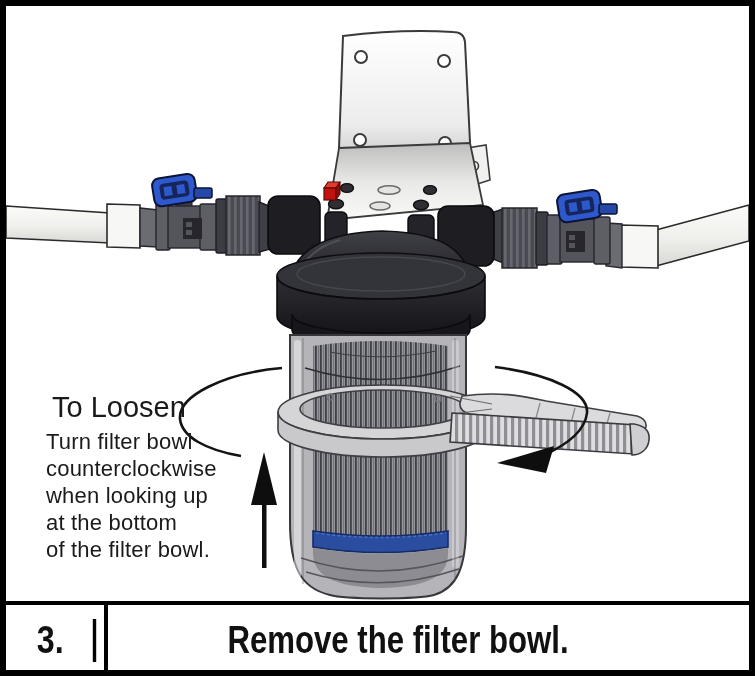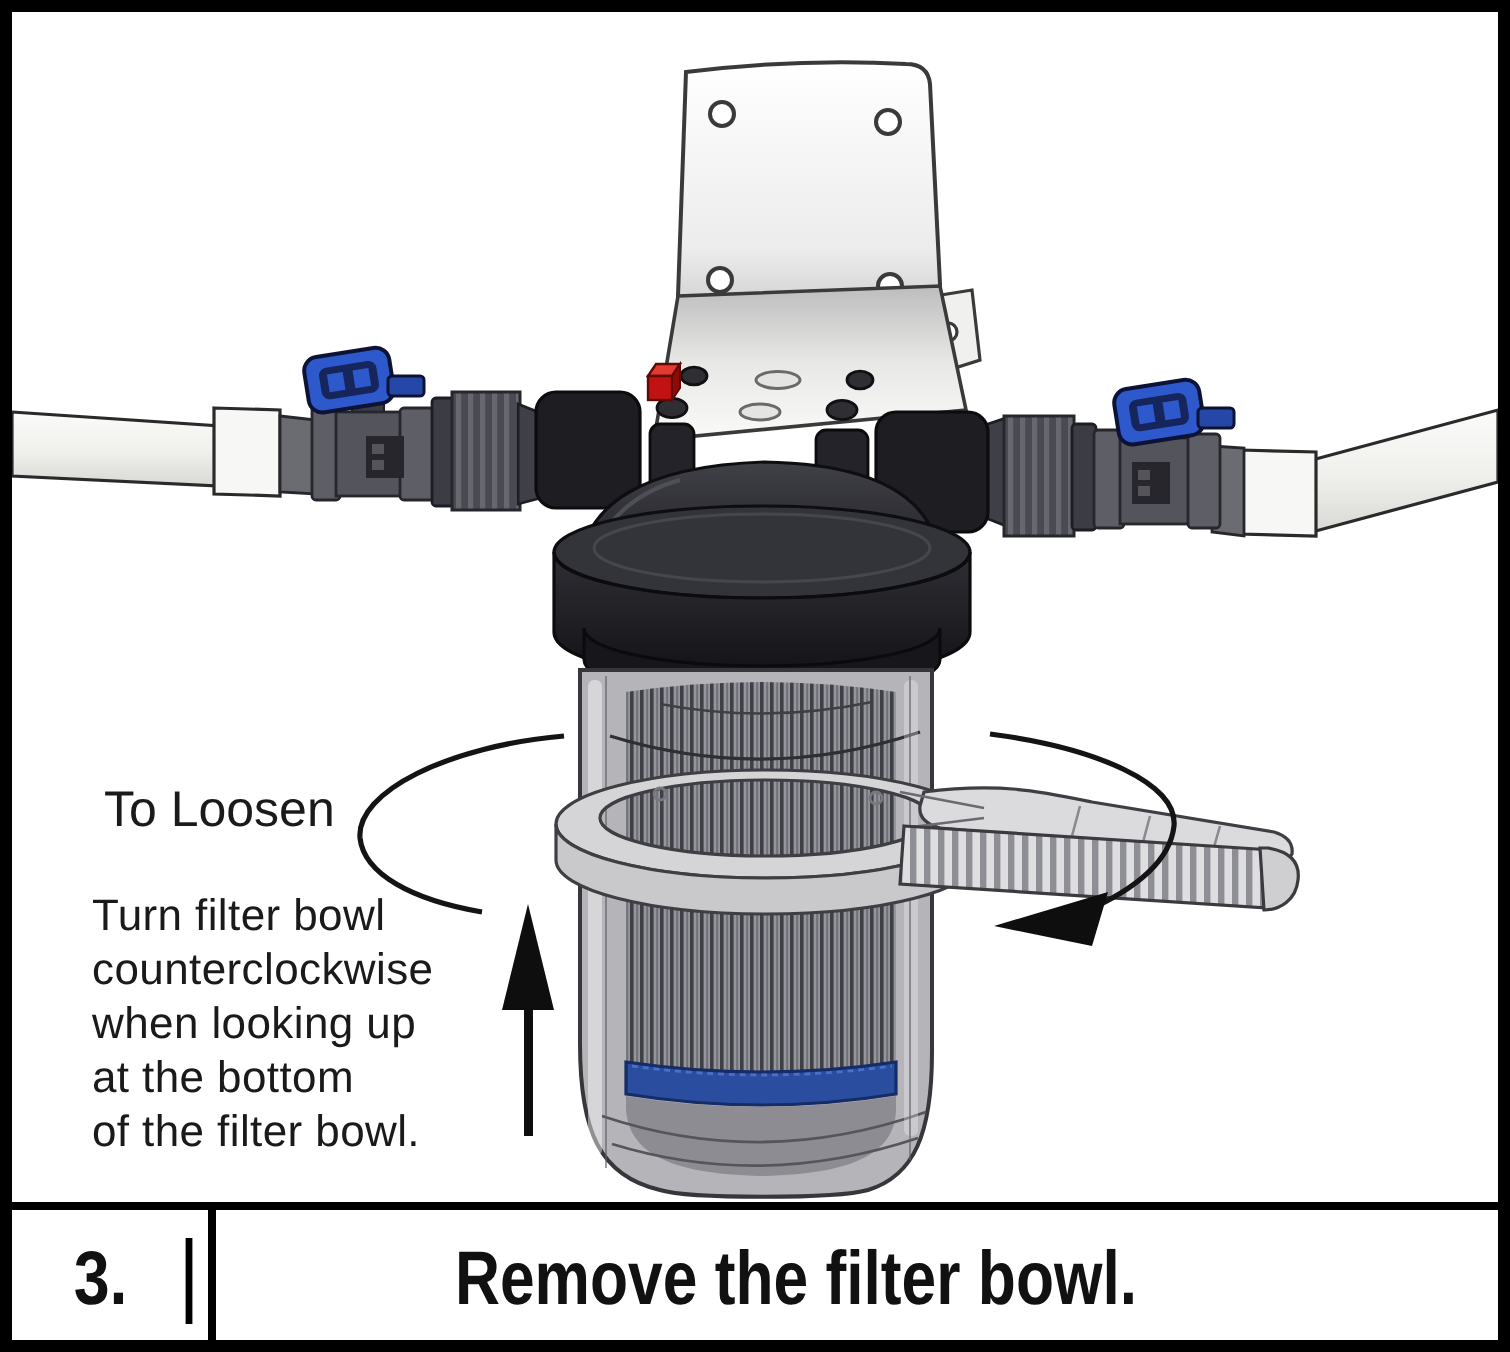--- a/index.html
+++ b/index.html
@@ -6,23 +6,23 @@
   .frame{
     position:relative;width:755px;height:676px;background:#ffffff;
     font-family:"Liberation Sans", sans-serif;overflow:hidden;
   }
   .border-overlay{
     position:absolute;left:0;top:0;right:0;bottom:0;
     border:6px solid #000;pointer-events:none;z-index:60;
   }
   svg.diagram{position:absolute;left:0;top:0;z-index:1;}
   .annot{position:absolute;color:#1a1a1a;z-index:10;}
-  .annot-title{left:52px;top:391px;font-size:25px;}
+  .annot-title{left:52px;top:391px;font-size:29px;}
   .annot-body{
-    left:46px;top:444px;font-size:22px;line-height:27px;
+    left:46px;top:428px;font-size:22px;line-height:27px;
     letter-spacing:.2px;white-space:pre-line;width:250px;
   }
   .caption-bar{
     position:absolute;left:0;right:0;top:601px;bottom:0;
     border-top:4px solid #000;background:#fff;z-index:20;display:flex;
   }
   .caption-step{
     width:100px;border-right:4px solid #000;display:flex;
     align-items:center;justify-content:center;
     font-size:38px;font-weight:bold;color:#111;

